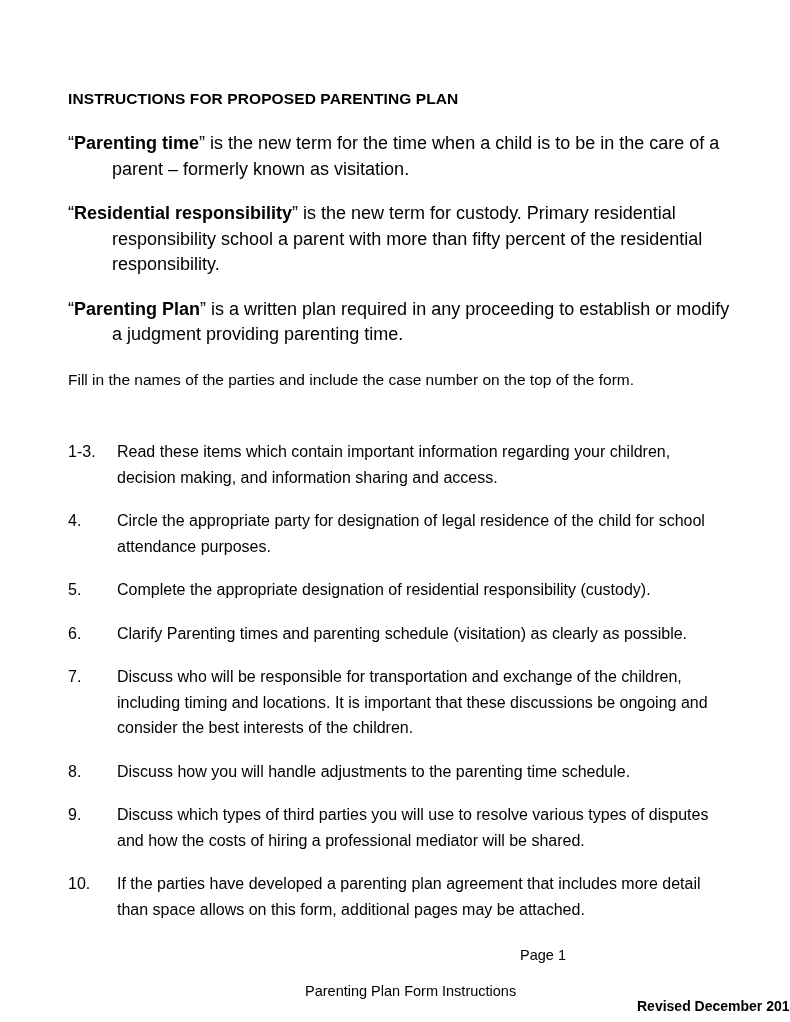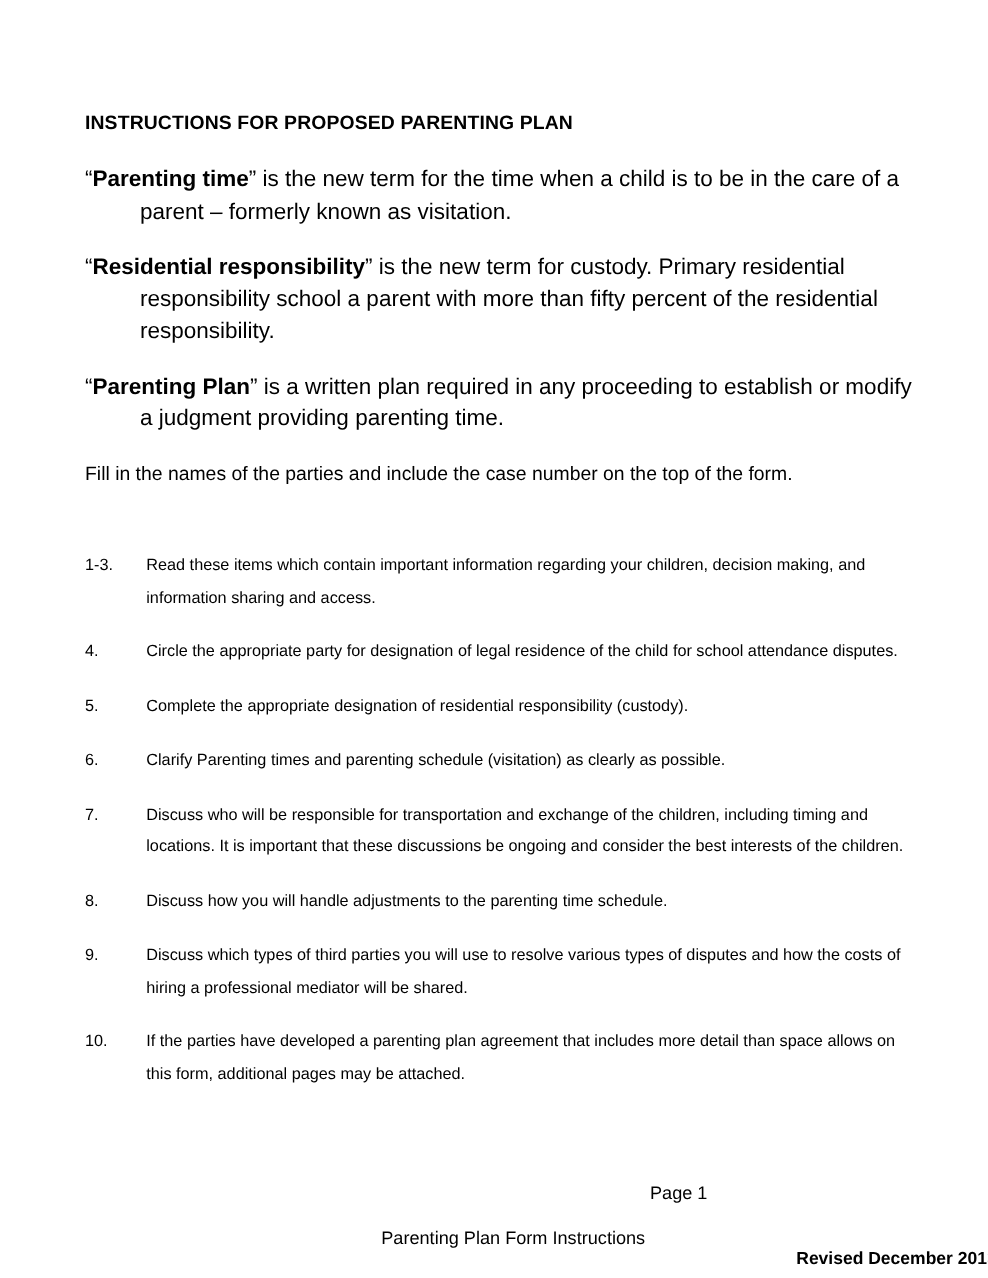--- a/index.html
+++ b/index.html
@@ -67,21 +67,21 @@
 
   .numbered-list {
     margin: 47px 0 0 0;
     padding: 0;
     list-style: none;
   }
   .num-item {
     display: flex;
     align-items: flex-start;
     margin-bottom: 18px;
-    font-size: 13px;
+    font-size: 16px;
     line-height: 25.5px;
   }
   .num-item:last-child {
     margin-bottom: 0;
   }
   .num-marker {
     flex: 0 0 49px;
     width: 49px;
     text-align: left;
   }
@@ -142,21 +142,21 @@
 
     <p class="fill-para">Fill in the names of the parties and include the case number on the top of the form.</p>
 
     <ol class="numbered-list">
       <li class="num-item">
         <span class="num-marker">1-3.</span>
         <span class="num-text">Read these items which contain important information regarding your children, decision making, and information sharing and access.</span>
       </li>
       <li class="num-item">
         <span class="num-marker">4.</span>
-        <span class="num-text">Circle the appropriate party for designation of legal residence of the child for school attendance disputes.</span>
+        <span class="num-text">Circle the appropriate party for designation of legal residence of the child for school attendance purposes.</span>
       </li>
       <li class="num-item">
         <span class="num-marker">5.</span>
         <span class="num-text">Complete the appropriate designation of residential responsibility (custody).</span>
       </li>
       <li class="num-item">
         <span class="num-marker">6.</span>
         <span class="num-text">Clarify Parenting times and parenting schedule (visitation) as clearly as possible.</span>
       </li>
       <li class="num-item">

